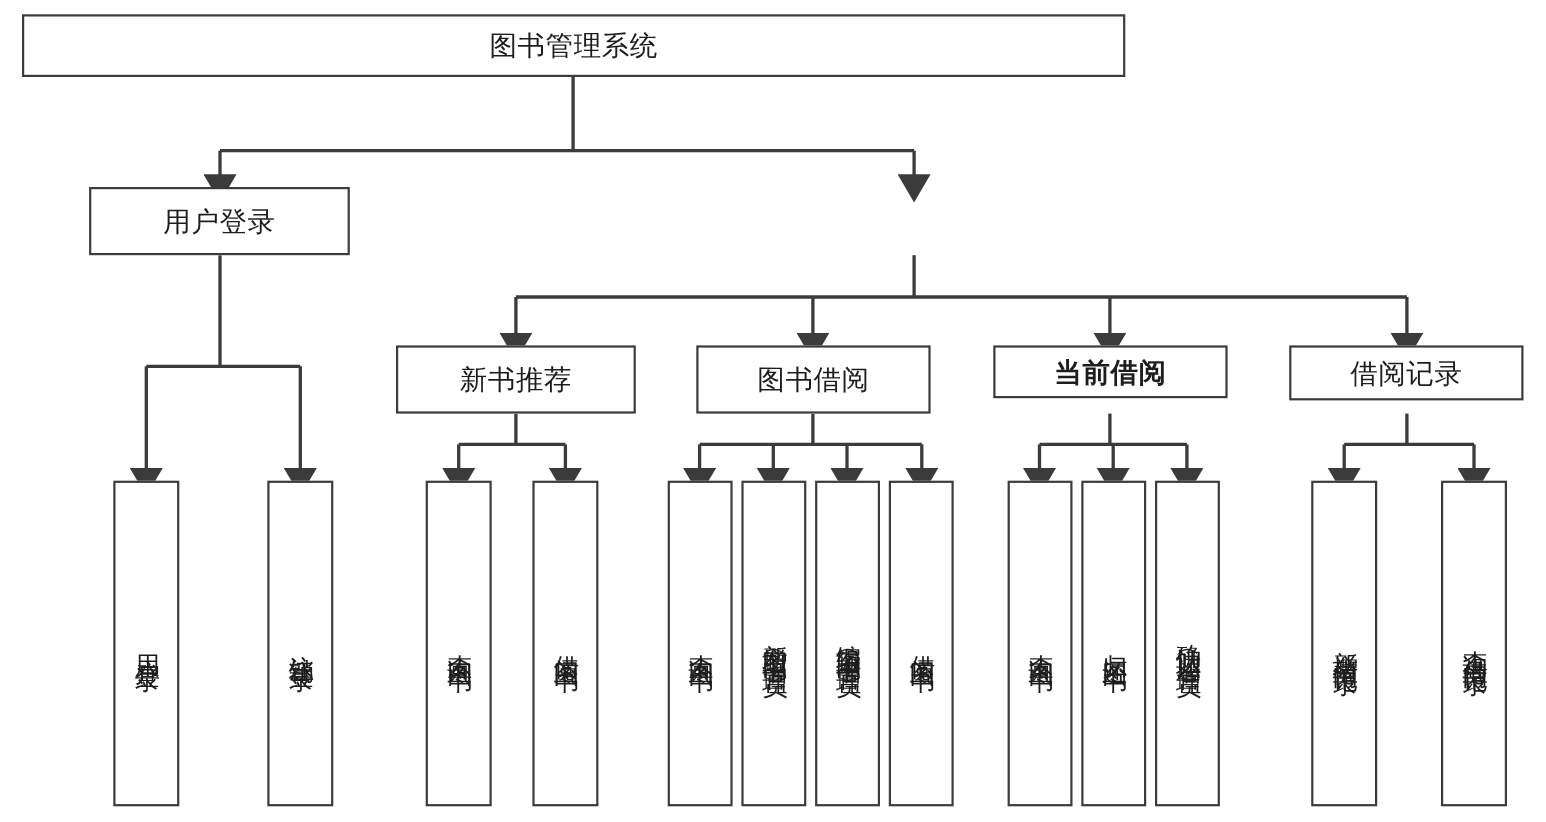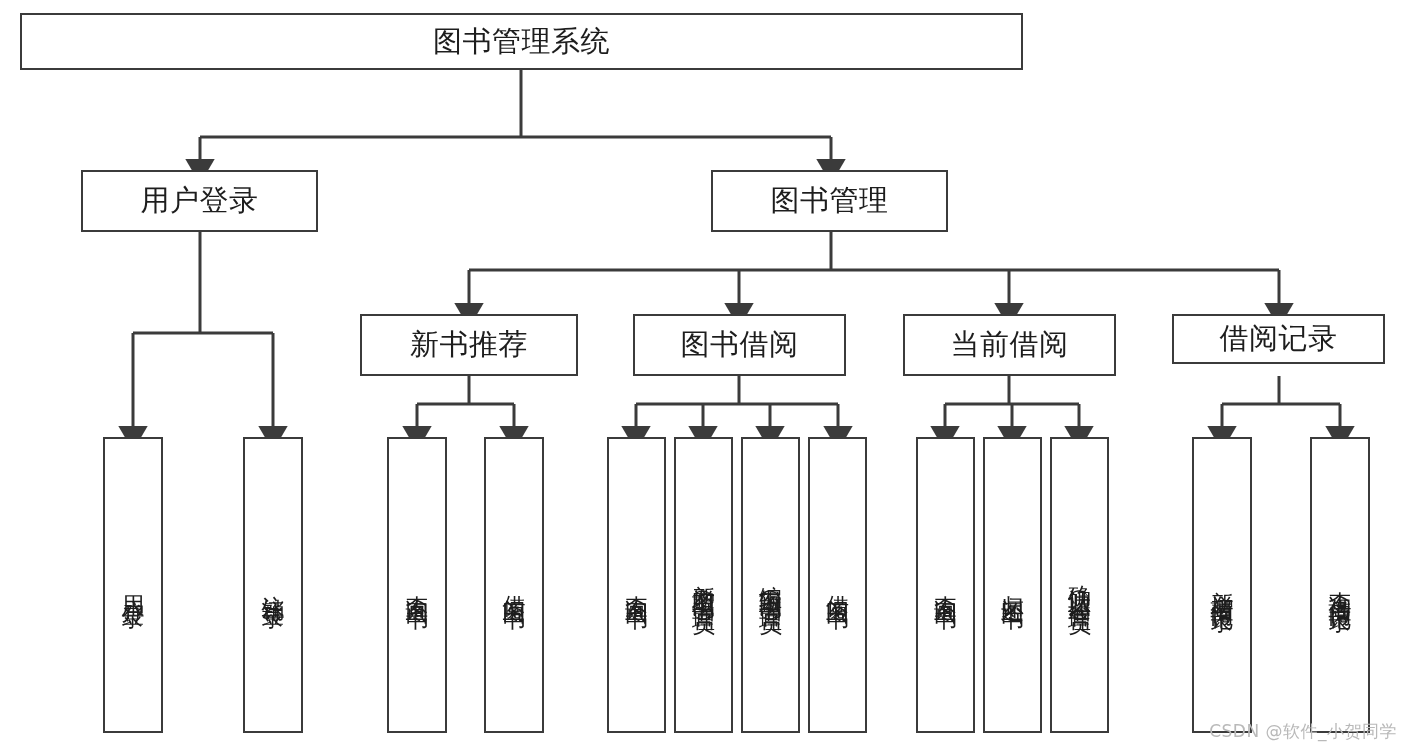--- a/index.html
+++ b/index.html
@@ -29,21 +29,21 @@
     position: absolute;
     box-sizing: border-box;
     background: #ffffff;
     border: 2.5px solid #3b3b3b;
     display: flex;
     align-items: center;
     justify-content: center;
     color: #1d1d1d;
   }
   .node.horizontal {
-    font-size: 29px;
+    font-size: 25px;
     letter-spacing: 0.5px;
   }
   .node.vertical {
     writing-mode: vertical-rl;
     text-orientation: upright;
     font-size: 23px;
     letter-spacing: 4px;
     padding: 4px 0;
     line-height: 1;
   }
@@ -117,31 +117,28 @@
     </g>
   </svg>
 
   <div class="node horizontal" style="left:20px; top:13px; width:1003px; height:57px;">
     <span>图书管理系统</span>
   </div>
 
   <div class="node horizontal" style="left:81px; top:170px; width:237px; height:62px;">
     <span>用户登录</span>
   </div>
-  <div class="node horizontal" style="left:711px; top:170px; width:237px; height:62px;">
-    <span>图书管理</span>
-  </div>
 
   <div class="node horizontal" style="left:360px; top:314px; width:218px; height:62px;">
     <span>新书推荐</span>
   </div>
   <div class="node horizontal" style="left:633px; top:314px; width:213px; height:62px;text-align:right;">
     <span>图书借阅</span>
   </div>
-  <div class="node horizontal" style="left:903px; top:314px; width:213px; height:62px;">
+  <div class="node horizontal" style="left:903px; top:314px; width:213px; height:48px;font-weight:bold;">
     <span>当前借阅</span>
   </div>
   <div class="node horizontal" style="left:1172px; top:314px; width:213px; height:50px;">
     <span>借阅记录</span>
   </div>
 
   <div class="node vertical" style="left:103px; top:437px; width:60px; height:296px;">
     <span class="vlabel">用户登录</span>
   </div>
   <div class="node vertical" style="left:243px; top:437px; width:60px; height:296px;">
@@ -174,15 +171,14 @@
   <div class="node vertical" style="left:1050px; top:437px; width:59px; height:296px;">
     <span class="vlabel">确认归还（管理员）</span>
   </div>
   <div class="node vertical" style="left:1192px; top:437px; width:60px; height:296px;">
     <span class="vlabel">新增借阅记录</span>
   </div>
   <div class="node vertical" style="left:1310px; top:437px; width:60px; height:296px;">
     <span class="vlabel">查询借阅记录</span>
   </div>
 
-  <div class="watermark">CSDN @软件_小贺同学</div>
 
 </div>
 
 </body></html>

